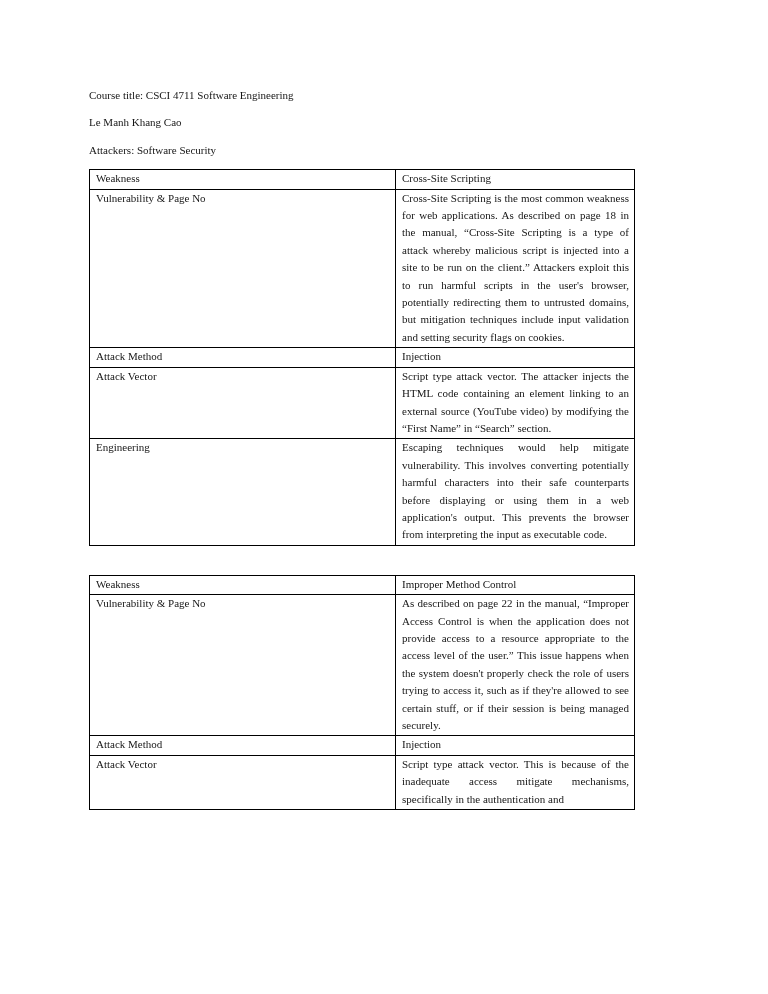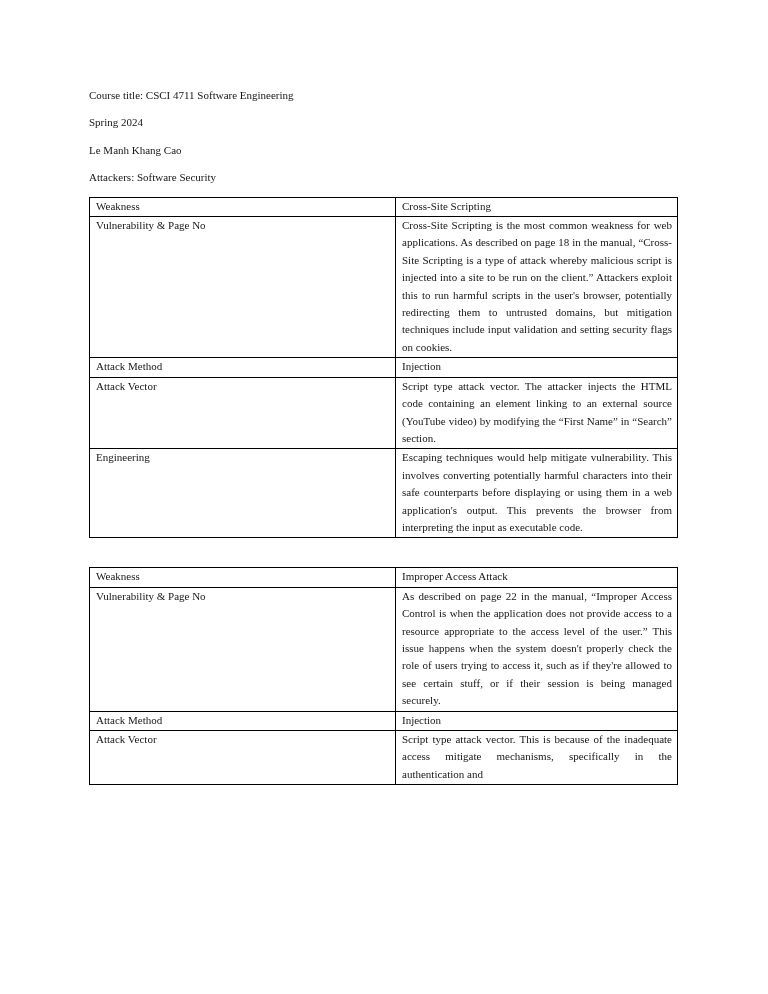--- a/index.html
+++ b/index.html
@@ -21,21 +21,21 @@
     font-size: 11px;
     line-height: 17.4px;
     color: #161616;
     background: #ffffff;
   }
   .doc-header p {
     margin: 0 0 10px 0;
   }
   table.sec-table {
     border-collapse: collapse;
-    width: 589px;
+    width: 546px;
     table-layout: fixed;
   }
   table.sec-table + table.sec-table {
     margin-top: 29px;
   }
   table.sec-table td {
     border: 1px solid #000000;
     vertical-align: top;
     padding: 0px 5px 1px 6px;
   }
@@ -47,21 +47,20 @@
     margin-left: 48px;
   }
 </style>
 </head>
 <body>
 
 <div class="page">
 
   <div class="doc-header">
     <p>Course title: CSCI 4711 Software Engineering</p>
-    <p>Spring 2024</p>
     <p>Le Manh Khang Cao</p>
     <p>Attackers: Software Security</p>
   </div>
 
   <table class="sec-table">
     <tbody>
       <tr>
         <td class="label-cell">Weakness</td>
         <td class="value-cell">Cross-Site Scripting</td>
       </tr>
@@ -81,21 +80,21 @@
         <td class="label-cell">Engineering</td>
         <td class="value-cell">Escaping techniques would help mitigate vulnerability. This involves converting potentially harmful characters into their safe counterparts before displaying or using them in a web application's output. This prevents the browser from interpreting the input as executable code.</td>
       </tr>
     </tbody>
   </table>
 
   <table class="sec-table">
     <tbody>
       <tr>
         <td class="label-cell">Weakness</td>
-        <td class="value-cell">Improper Access Attack</td>
+        <td class="value-cell">Improper Method Control</td>
       </tr>
       <tr>
         <td class="label-cell">Vulnerability &amp; Page No</td>
         <td class="value-cell">As described on page 22 in the manual, “Improper Access Control is when the application does not provide access to a resource appropriate to the access level of the user.” This issue happens when the system doesn't properly check the role of users trying to access it, such as if they're allowed to see certain stuff, or if their session is being managed securely.</td>
       </tr>
       <tr>
         <td class="label-cell">Attack Method</td>
         <td class="value-cell">Injection</td>
       </tr>
       <tr>

